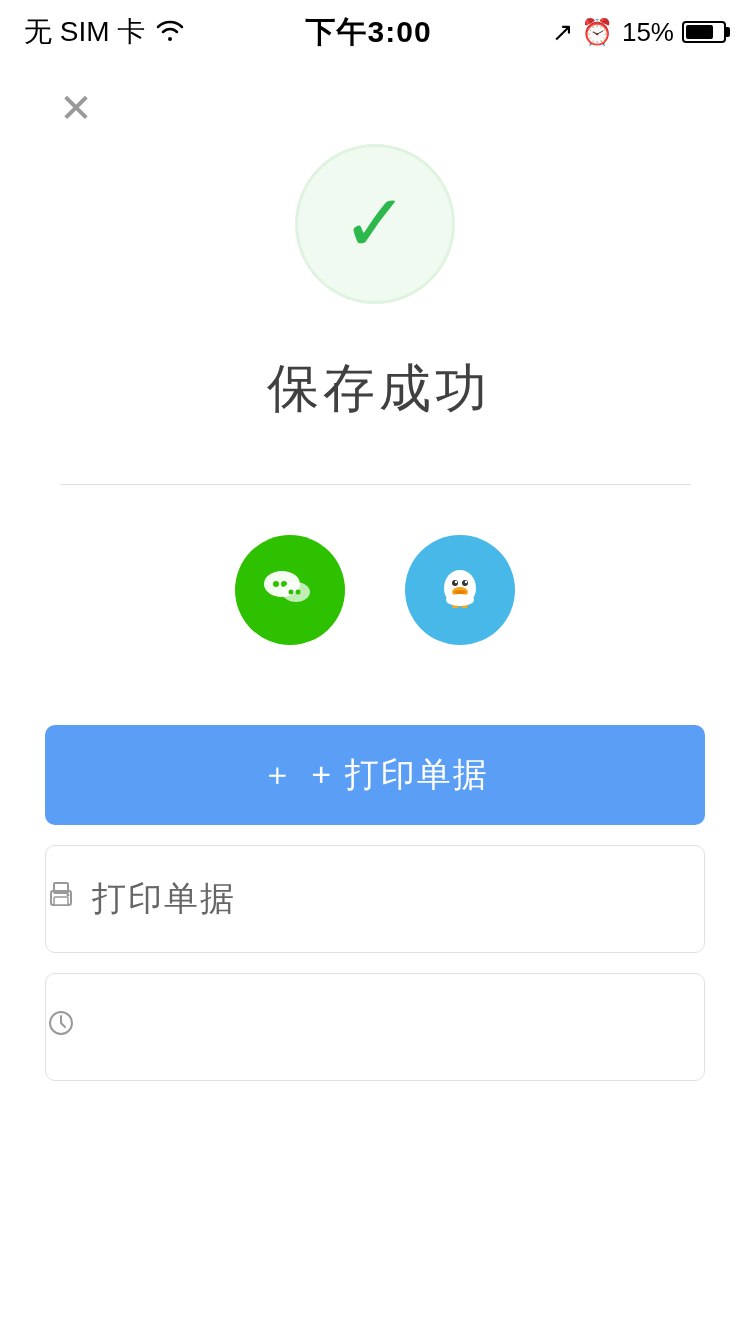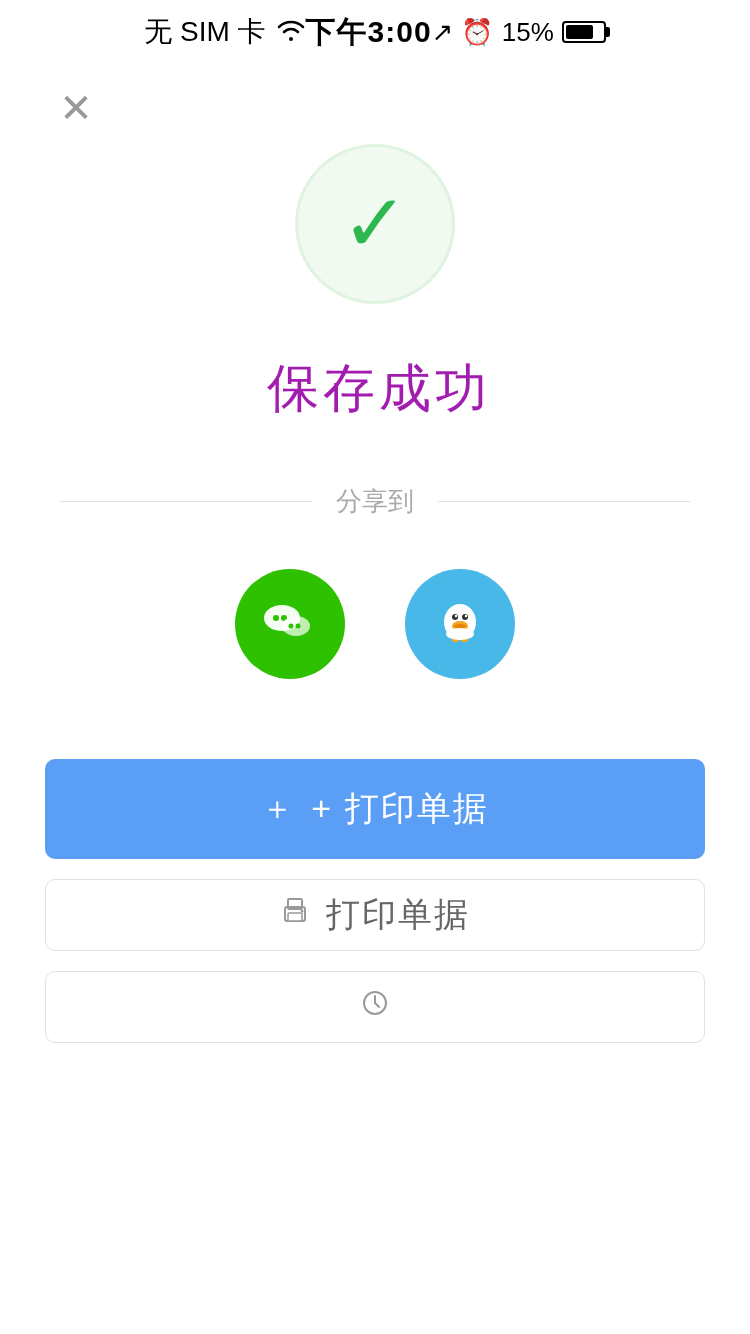--- a/index.html
+++ b/index.html
@@ -17,21 +17,21 @@
       overflow: hidden;
       position: relative;
     }
 
     
     .status-bar {
       width: 100%;
       height: 64px;
       display: flex;
       align-items: center;
-      justify-content: center;
+      justify-content: space-between;
       padding: 0 24px;
       background: #ffffff;
     }
 
     .status-left {
       display: flex;
       align-items: center;
       gap: 10px;
       font-size: 28px;
       color: #000;
@@ -128,21 +128,21 @@
     .checkmark {
       color: #2db84d;
       font-size: 80px;
       line-height: 1;
     }
 
     
     .success-title {
       font-size: 52px;
       font-weight: 500;
-      color: #a21caf;
+      color: #404040;
       letter-spacing: 4px;
       margin-bottom: 60px;
       margin-left: 8px;
     }
 
     
     .share-divider {
       width: 100%;
       display: flex;
       align-items: center;
@@ -220,31 +220,30 @@
       letter-spacing: 2px;
       display: flex;
       align-items: center;
       justify-content: center;
       gap: 16px;
       cursor: pointer;
     }
 
     .btn-secondary {
       width: 100%;
-      height: 72px;
+      height: 108px;
       background: #fff;
       border: 1px solid #e0e0e0;
       border-radius: 10px;
       color: #666;
       font-size: 34px;
       font-weight: 400;
       letter-spacing: 2px;
       display: flex;
       align-items: center;
-      justify-content: center;
       gap: 16px;
       cursor: pointer;
     }
 
     .btn-icon {
       font-size: 32px;
     }
   </style>
 </head>
 <body>
@@ -278,21 +277,20 @@
 <div class="main-content">
 
   <div class="success-circle">
     <span class="checkmark">✓</span>
   </div>
 
   <div class="success-title">保存成功</div>
 
   <div class="share-divider">
     <div class="divider-line"></div>
-    <span class="share-label">分享到</span>
     <div class="divider-line"></div>
   </div>
 
   <div class="share-icons">
 
     <div class="share-btn wechat-btn">
       <svg class="wechat-icon-svg" viewBox="0 0 64 64" fill="none">
 
         <ellipse cx="24" cy="26" rx="18" ry="13" fill="white" opacity="0.95"></ellipse>
         <circle cx="18" cy="26" r="3" fill="#2dc100"></circle>

